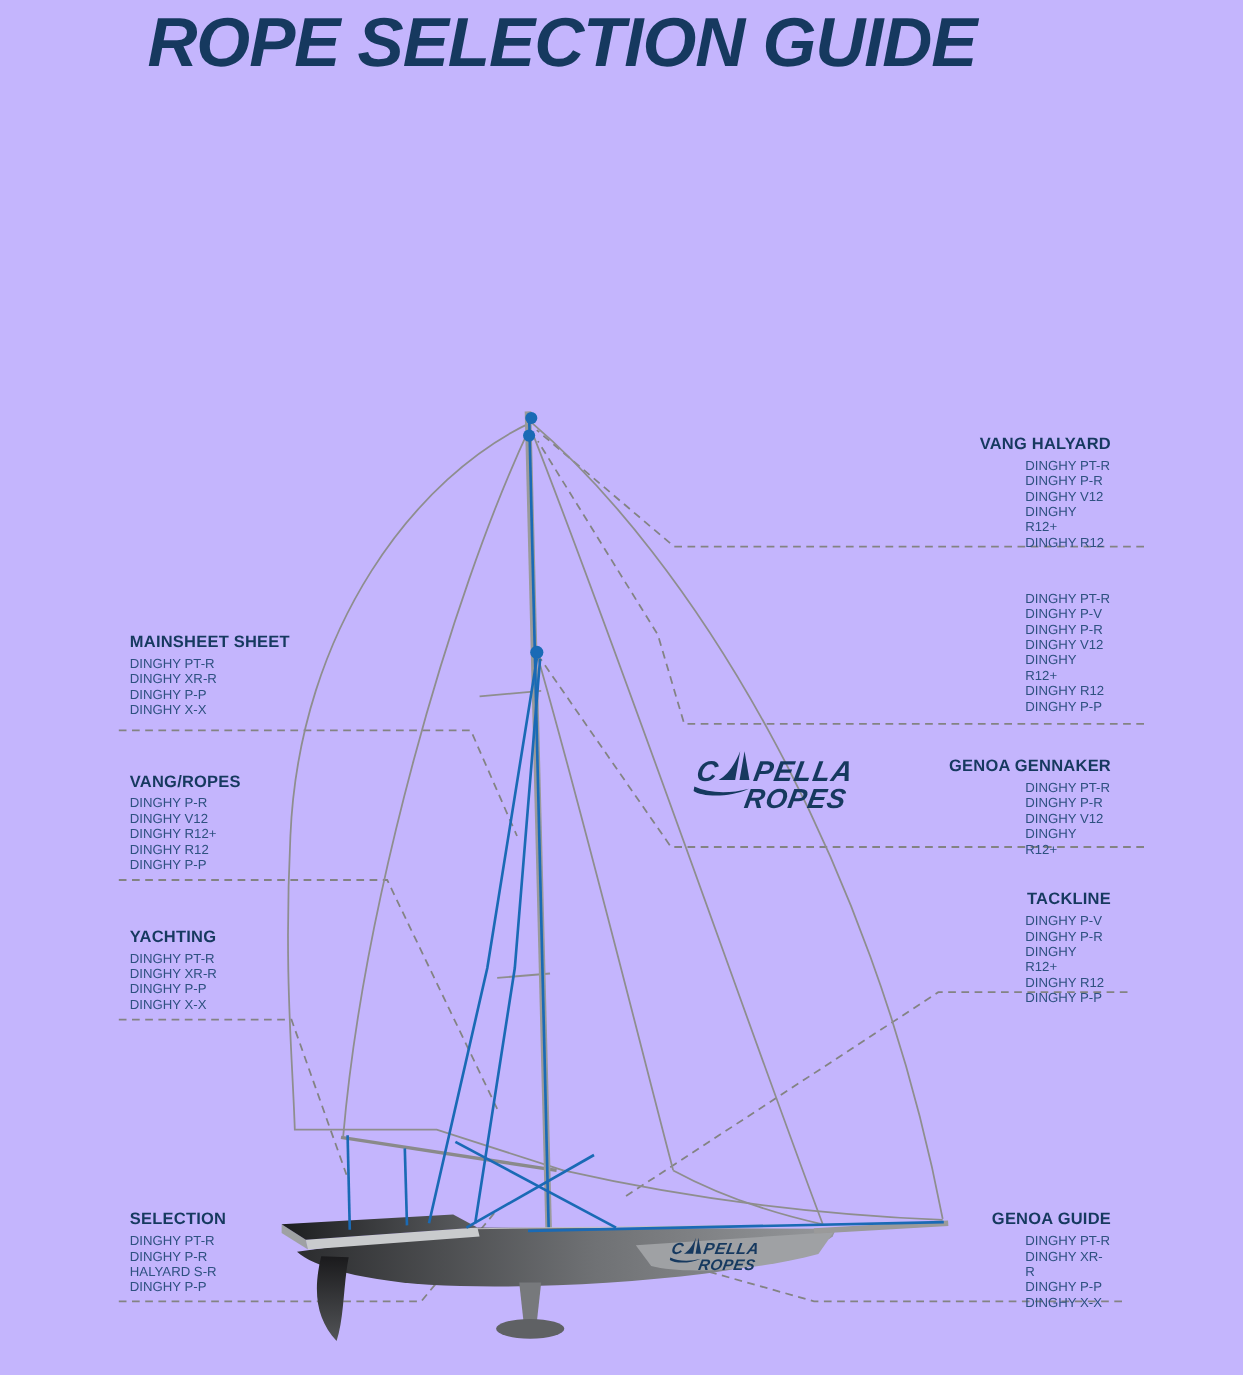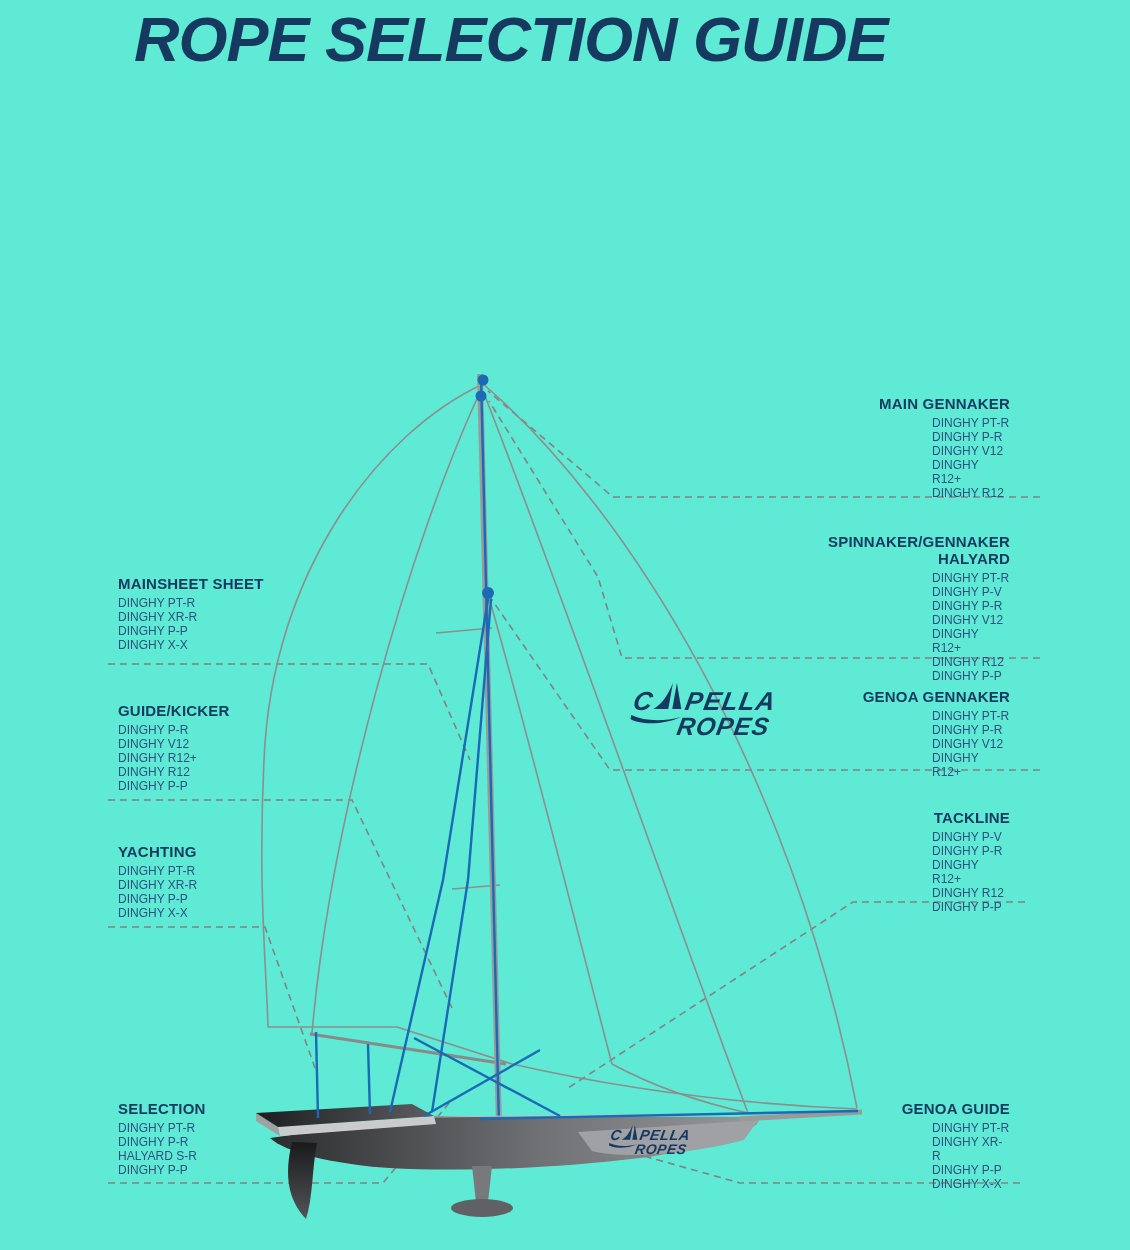--- a/index.html
+++ b/index.html
@@ -1,20 +1,20 @@
 <!DOCTYPE html>
 <html style="--navy: #16395f; --item-blue: #2e5180; --rope-blue: #1a6ab5; --sail-gray: #8e8e8e; --leader-gray: #838383;"><head>
 <meta charset="utf-8">
 <style>
   :root{
     --navy:#16395f; --item-blue:#2e5180; --rope-blue:#1a6ab5;
     --sail-gray:#8e8e8e; --leader-gray:#838383;
   }
   html,body{margin:0;padding:0;background:#ffffff;}
-  .page{position:relative;width:1130px;height:1250px;background:#5eead4;overflow:hidden;
+  .page{position:relative;width:1130px;height:1250px;background:#c4b5fd;overflow:hidden;
         font-family:"Liberation Sans", sans-serif;}
   .title{position:absolute;left:134px;top:6px;margin:0;
          font-size:63px;line-height:1.06;font-weight:bold;font-style:italic;
          letter-spacing:-1px;color:var(--navy);}
   svg.boat{position:absolute;left:0;top:0;}
   .dash{fill:none;stroke:var(--leader-gray);stroke-width:1.6;stroke-dasharray:7 5;}
   .sail{fill:none;stroke:var(--sail-gray);stroke-width:1.6;}
   .boom{fill:none;stroke:#8a8a8a;stroke-width:3;}
   .mastg{stroke:#9a9a9a;stroke-width:6;}
   .rope{fill:none;stroke:var(--rope-blue);stroke-width:2.4;}
@@ -127,21 +127,21 @@
   <div class="lbl left" style="top:575px">
     <div class="lhead">MAINSHEET SHEET</div>
     <div class="litems">
         <div class="item">DINGHY PT-R</div>
         <div class="item">DINGHY XR-R</div>
         <div class="item">DINGHY P-P</div>
         <div class="item">DINGHY X-X</div>
       </div>
   </div>
   <div class="lbl left" style="top:702px">
-    <div class="lhead">GUIDE/KICKER</div>
+    <div class="lhead">VANG/ROPES</div>
     <div class="litems">
         <div class="item">DINGHY P-R</div>
         <div class="item">DINGHY V12</div>
         <div class="item">DINGHY R12+</div>
         <div class="item">DINGHY R12</div>
         <div class="item">DINGHY P-P</div>
       </div>
   </div>
   <div class="lbl left" style="top:843px">
     <div class="lhead">YACHTING</div>
@@ -156,31 +156,30 @@
     <div class="lhead">SELECTION</div>
     <div class="litems">
         <div class="item">DINGHY PT-R</div>
         <div class="item">DINGHY P-R</div>
         <div class="item">HALYARD S-R</div>
         <div class="item">DINGHY P-P</div>
       </div>
   </div>
 
   <div class="lbl rbl" style="top:395px">
-    <div class="lhead">MAIN GENNAKER</div>
+    <div class="lhead">VANG HALYARD</div>
     <div class="litems">
         <div class="item">DINGHY PT-R</div>
         <div class="item">DINGHY P-R</div>
         <div class="item">DINGHY V12</div>
         <div class="item">DINGHY R12+</div>
         <div class="item">DINGHY R12</div>
       </div>
   </div>
   <div class="lbl rbl" style="top:533px">
-    <div class="lhead">SPINNAKER/GENNAKER HALYARD</div>
     <div class="litems">
         <div class="item">DINGHY PT-R</div>
         <div class="item">DINGHY P-V</div>
         <div class="item">DINGHY P-R</div>
         <div class="item">DINGHY V12</div>
         <div class="item">DINGHY R12+</div>
         <div class="item">DINGHY R12</div>
         <div class="item">DINGHY P-P</div>
       </div>
   </div>

